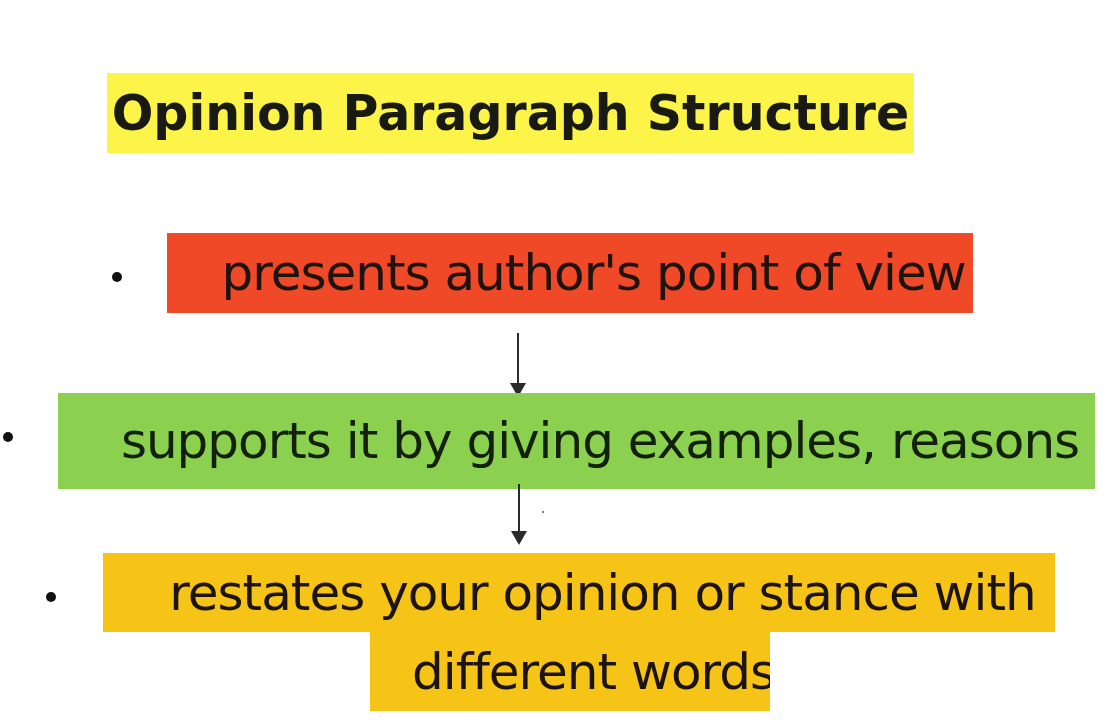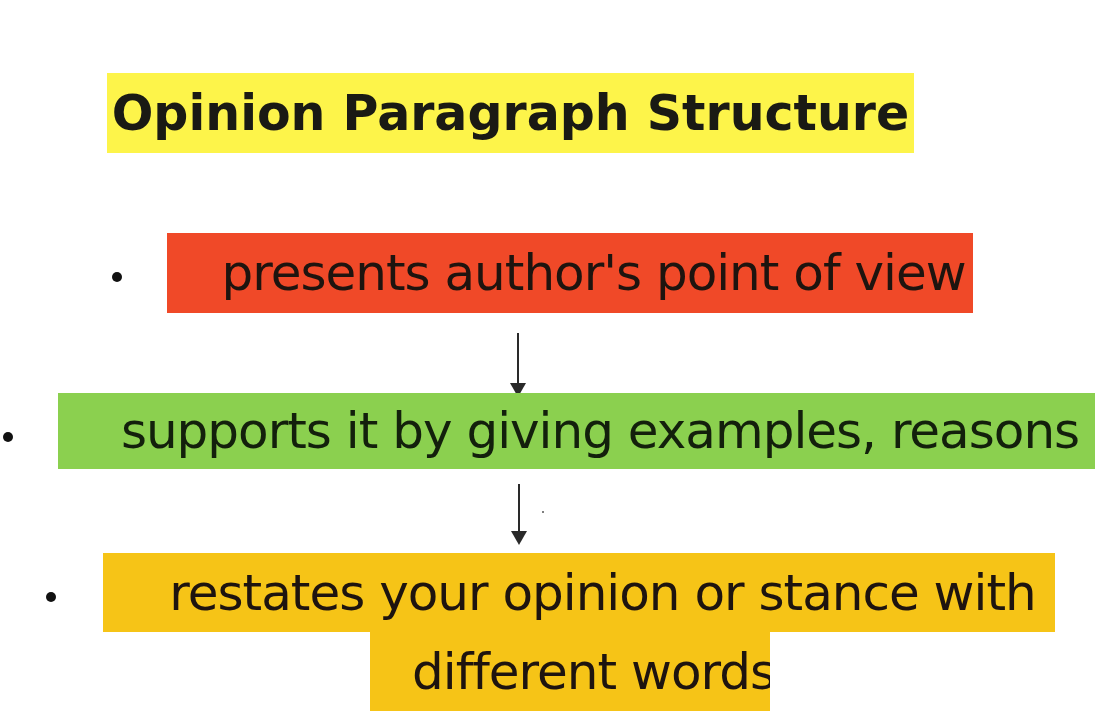--- a/index.html
+++ b/index.html
@@ -37,21 +37,21 @@
       font-weight: normal;
       letter-spacing: -1px;
       color: #1e140f;
       padding-left: 47px;
     }
     .step-1 {
       left: 167px; top: 233px; width: 806px; height: 80px;
       background: #f04928;
     }
     .step-2 {
-      left: 58px; top: 393px; width: 1037px; height: 76px;
+      left: 58px; top: 393px; width: 1037px; height: 96px;
       background: #8bd04f;
       color: #13200c;
     }
     .step-3a {
       left: 103px; top: 553px; width: 952px; height: 79px;
       background: #f6c417;
     }
     .step-3b {
       left: 370px; top: 632px; width: 400px; height: 79px;
       background: #f6c417;

